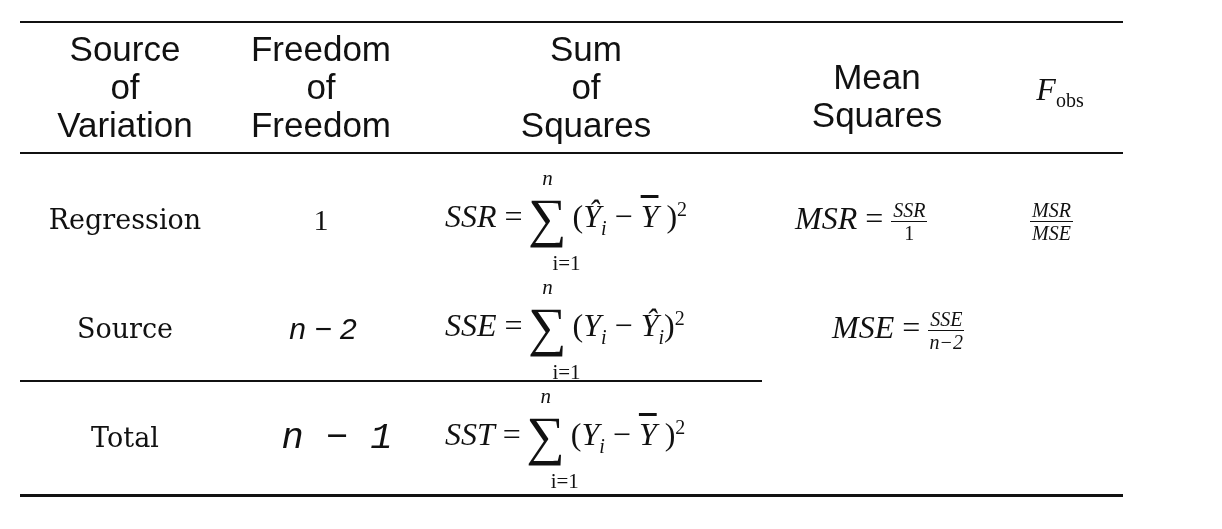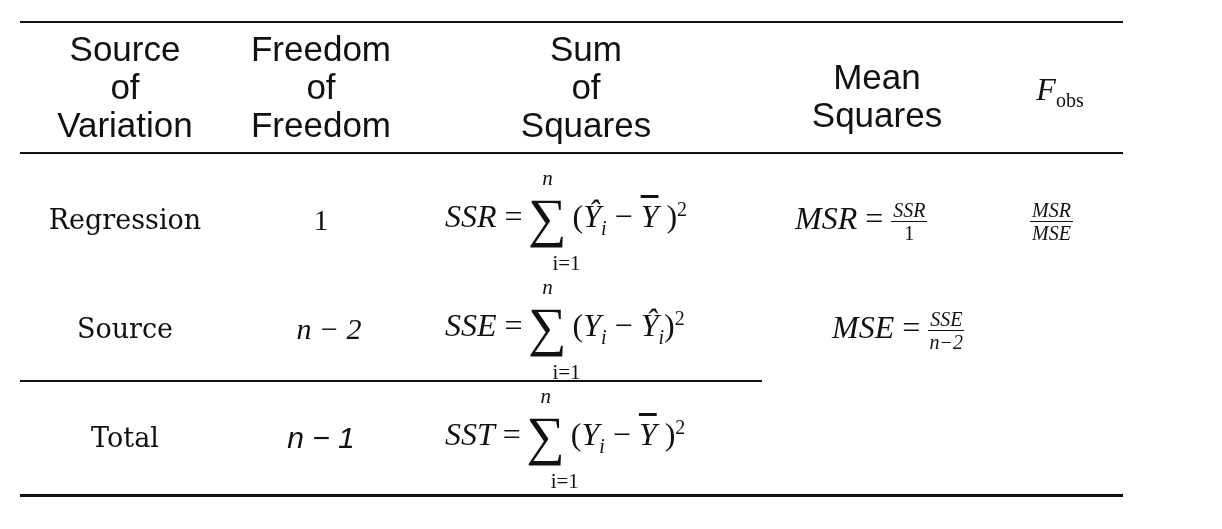--- a/index.html
+++ b/index.html
@@ -67,36 +67,36 @@
     </span>
 </div>
 <div class="math" style="left:1030px;top:199px;">
   <span class="frac it">
       <span class="num">MSR</span>
       <span>MSE</span>
     </span>
 </div>
 
 <div class="cell" style="left:40px;top:310px;width:170px;">Source</div>
-<div class="cell it" style="left:244px;top:310px;width:170px;font-family:Liberation Serif, serif;font-size:30px;">n − 2</div>
+<div class="cell it" style="left:238px;top:310px;width:170px;font-family:Liberation Sans, sans-serif;font-size:30px;">n − 2</div>
 <div class="math" style="left:445px;top:279px;">
   <span class="it">SSE</span>
   <span>=</span><span class="sum"><span class="up">n</span><span class="sig">∑</span><span class="lo">i=1</span></span><span>(</span><span class="it">Y</span><sub class="it">i</sub>
   <span>−</span>
   <span class="it">Ŷ</span><sub class="it">i</sub><span>)</span><sup>2</sup>
 </div>
 <div class="math" style="left:795px;top:308px;margin-left:37px;">
   <span class="it">MSE</span>
   <span>=</span>
   <span class="frac it">
       <span class="num">SSE</span>
       <span>n−2</span>
     </span>
 </div>
 
 <div class="cell" style="left:40px;top:419px;width:170px;">Total</div>
-<div class="cell it" style="left:236px;top:419px;width:170px;font-family:Liberation Sans, sans-serif;font-size:30px;">n − 1</div>
+<div class="cell it" style="left:252px;top:419px;width:170px;font-family:Liberation Mono, monospace;font-size:37px;">n − 1</div>
 <div class="math" style="left:445px;top:388px;">
   <span class="it">SST</span>
   <span>=</span><span class="sum"><span class="up">n</span><span class="sig">∑</span><span class="lo">i=1</span></span><span>(</span><span class="it">Y</span><sub class="it">i</sub>
   <span>−</span>
   <span class="it bar">Y</span>&nbsp;<span>)</span><sup>2</sup>
 </div>
 
 </body></html>

